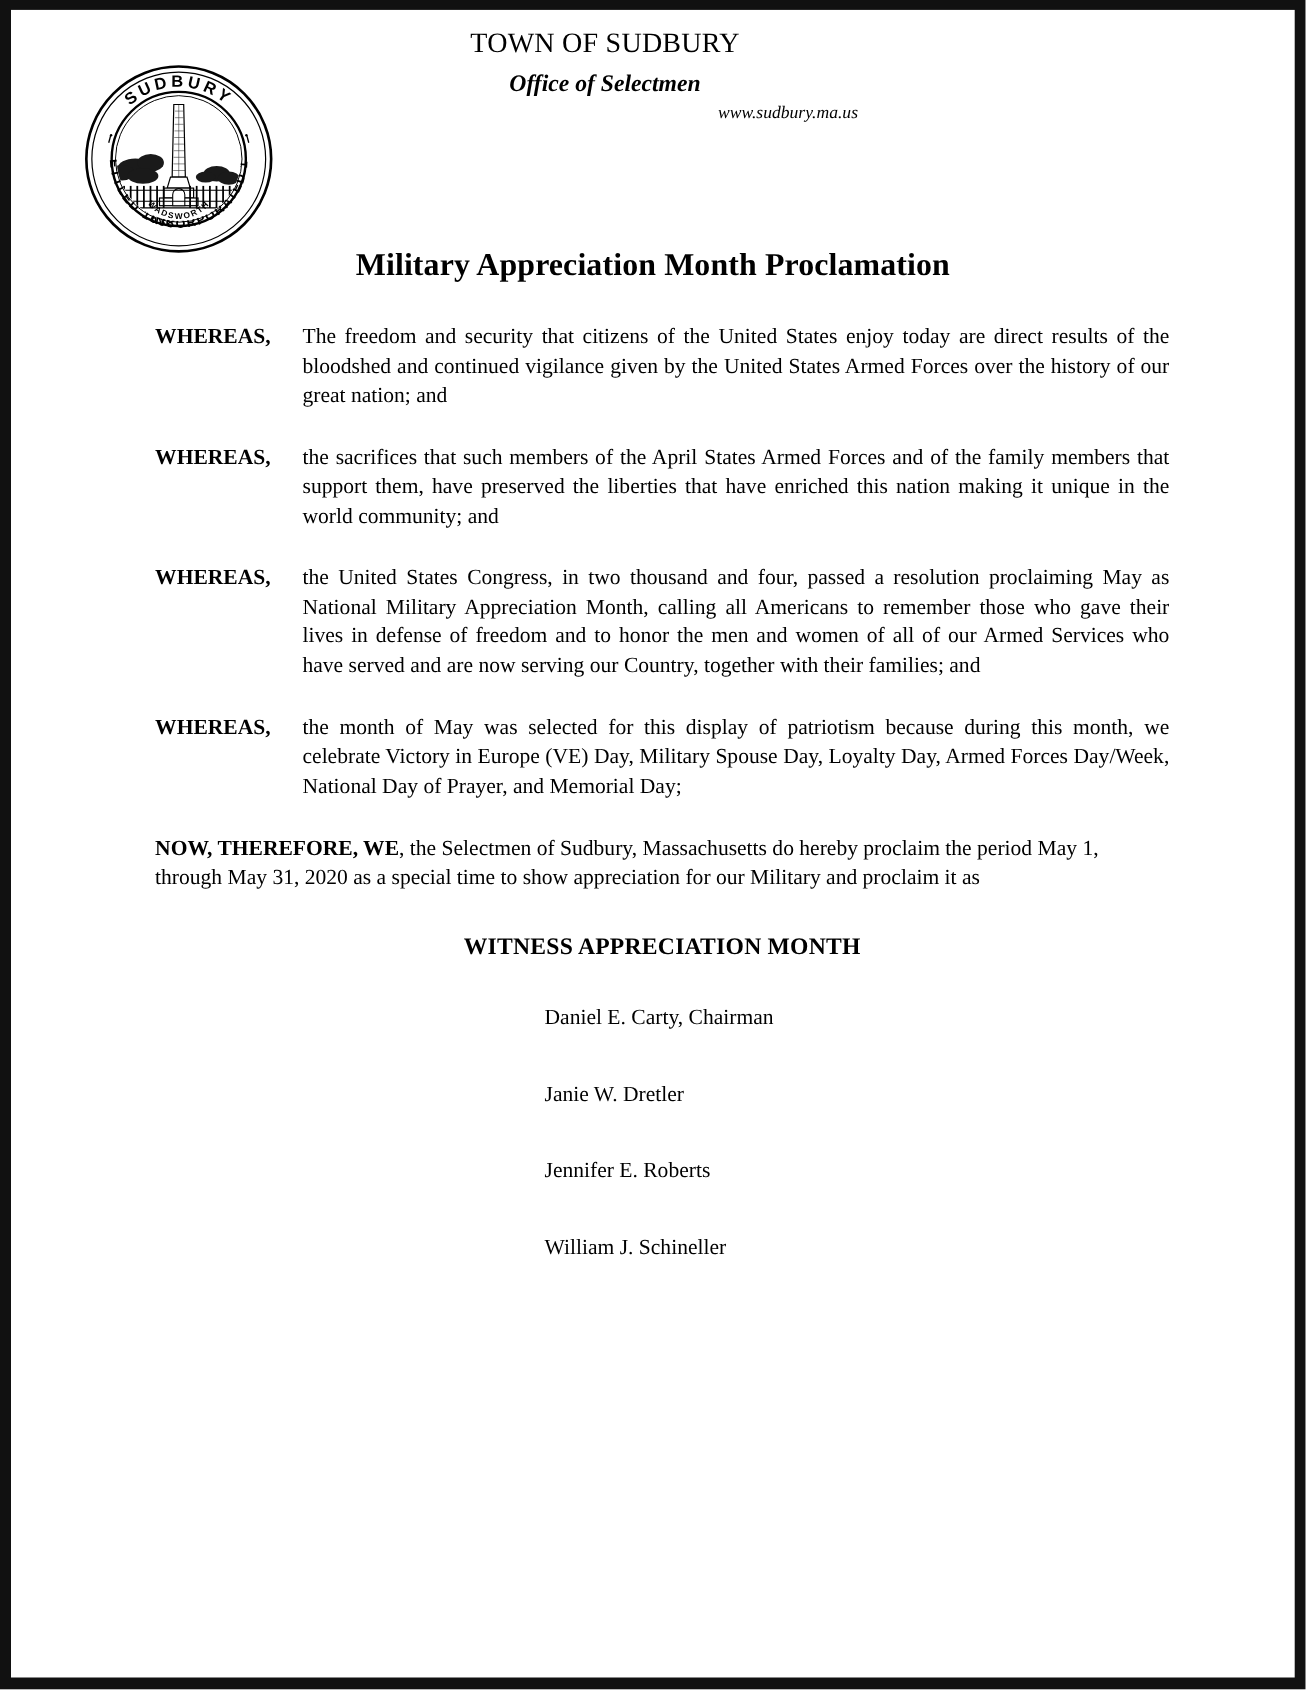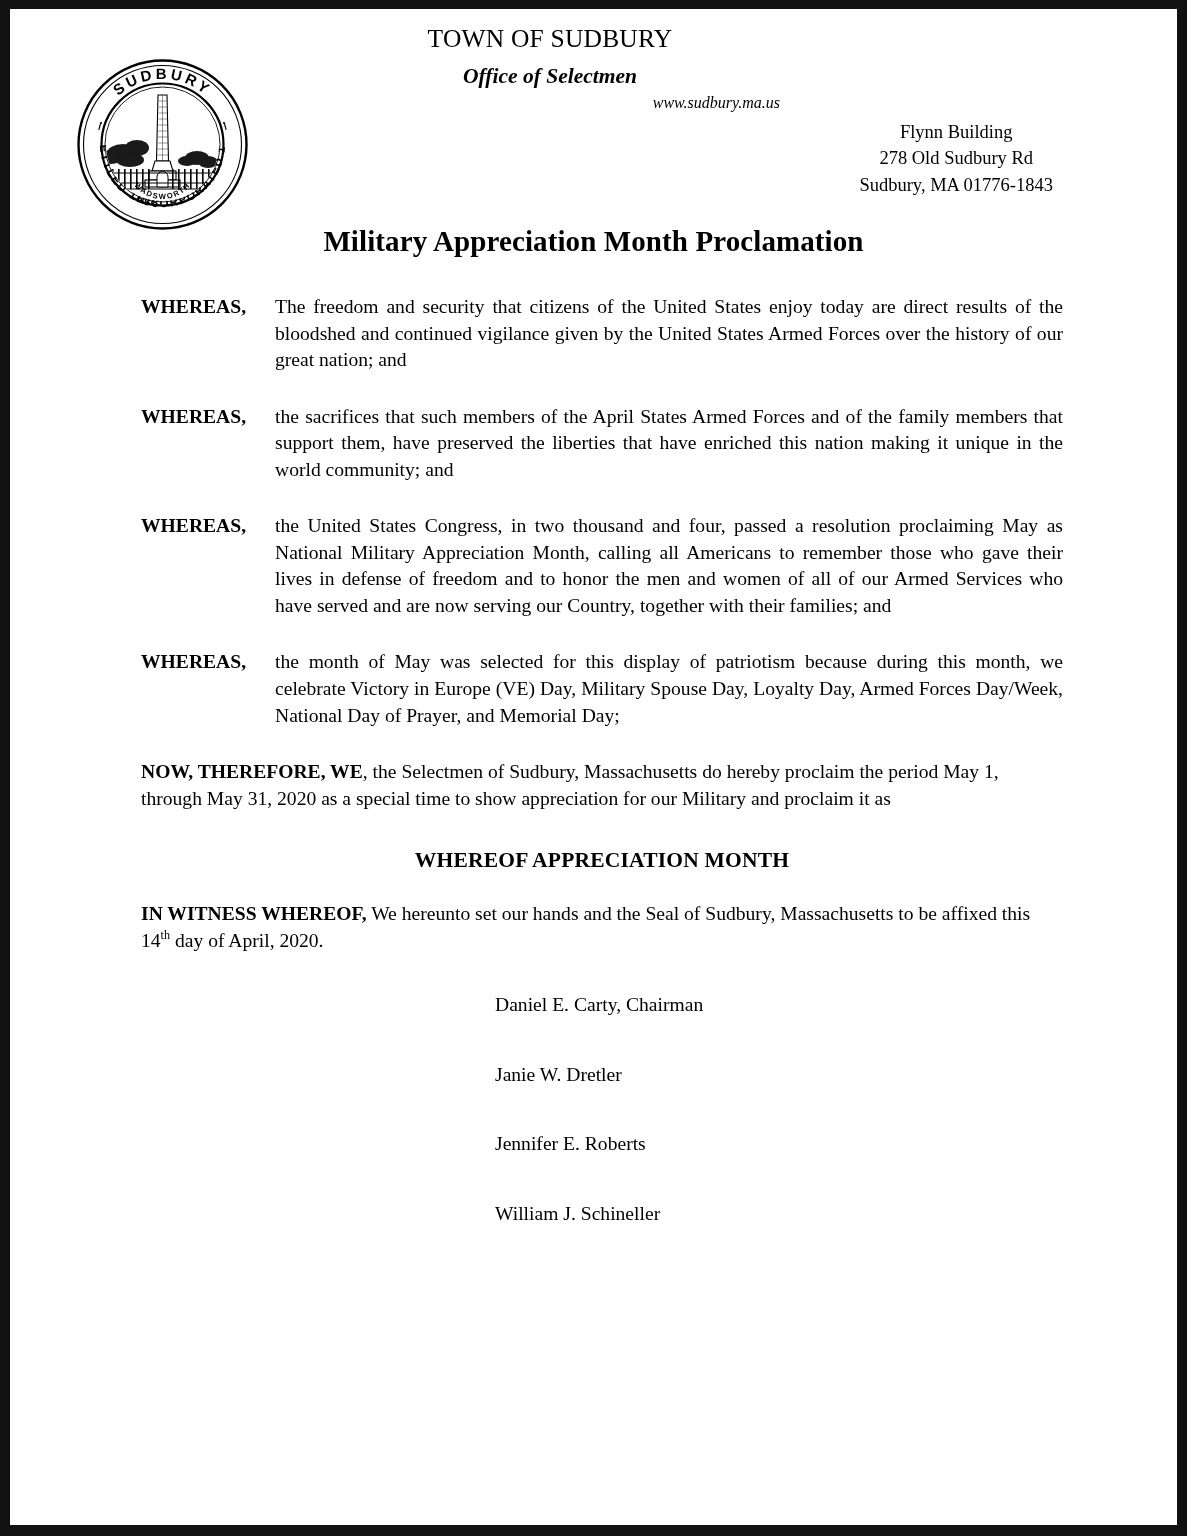--- a/index.html
+++ b/index.html
@@ -267,25 +267,20 @@
           </text>
         </svg>
       </div>
 
       <div class="lh-center">
         <div class="town-title">TOWN OF SUDBURY</div>
         <div class="office-line">Office of Selectmen</div>
         <div class="website-line">www.sudbury.ma.us</div>
       </div>
 
-      <div class="lh-address">
-        <div>Flynn Building</div>
-        <div>278 Old Sudbury Rd</div>
-        <div>Sudbury, MA 01776-1843</div>
-      </div>
     </div>
 
     <div class="doc-title">Military Appreciation Month Proclamation</div>
 
     <div class="content">
 
       <div class="clause">
         <div class="clause-label">WHEREAS,</div>
         <div class="clause-text">The freedom and security that citizens of the United States enjoy today are direct results of the bloodshed and continued vigilance given by the United States Armed Forces over the history of our great nation; and</div>
       </div>
@@ -300,24 +295,23 @@
         <div class="clause-text">the United States Congress, in two thousand and four, passed a resolution proclaiming May as National Military Appreciation Month, calling all Americans to remember those who gave their lives in defense of freedom and to honor the men and women of all of our Armed Services who have served and are now serving our Country, together with their families; and</div>
       </div>
 
       <div class="clause">
         <div class="clause-label">WHEREAS,</div>
         <div class="clause-text">the month of May was selected for this display of patriotism because during this month, we celebrate Victory in Europe (VE) Day, Military Spouse Day, Loyalty Day, Armed Forces Day/Week, National Day of Prayer, and Memorial Day;</div>
       </div>
 
       <div class="para"><strong>NOW, THEREFORE, WE</strong><span>, the Selectmen of Sudbury, Massachusetts do hereby proclaim the period May 1, through May 31, 2020 as a special time to show appreciation for our Military and proclaim it as</span></div>
 
-      <div class="center-heading">WHEREOF APPRECIATION MONTH</div>
-
-
-      <div class="para tight"><strong>IN WITNESS WHEREOF,</strong><span> We hereunto set our hands and the Seal of Sudbury, Massachusetts to be affixed this 14</span><sup>th</sup><span> day of April, 2020.</span></div>
+      <div class="center-heading">WITNESS APPRECIATION MONTH</div>
+
+
 
       <div class="signature-block">
 
         <div class="signer">Daniel E. Carty, Chairman</div>
         <div class="signer">Janie W. Dretler</div>
         <div class="signer">Jennifer E. Roberts</div>
         <div class="signer">William J. Schineller</div>
       </div>
 
     </div>

